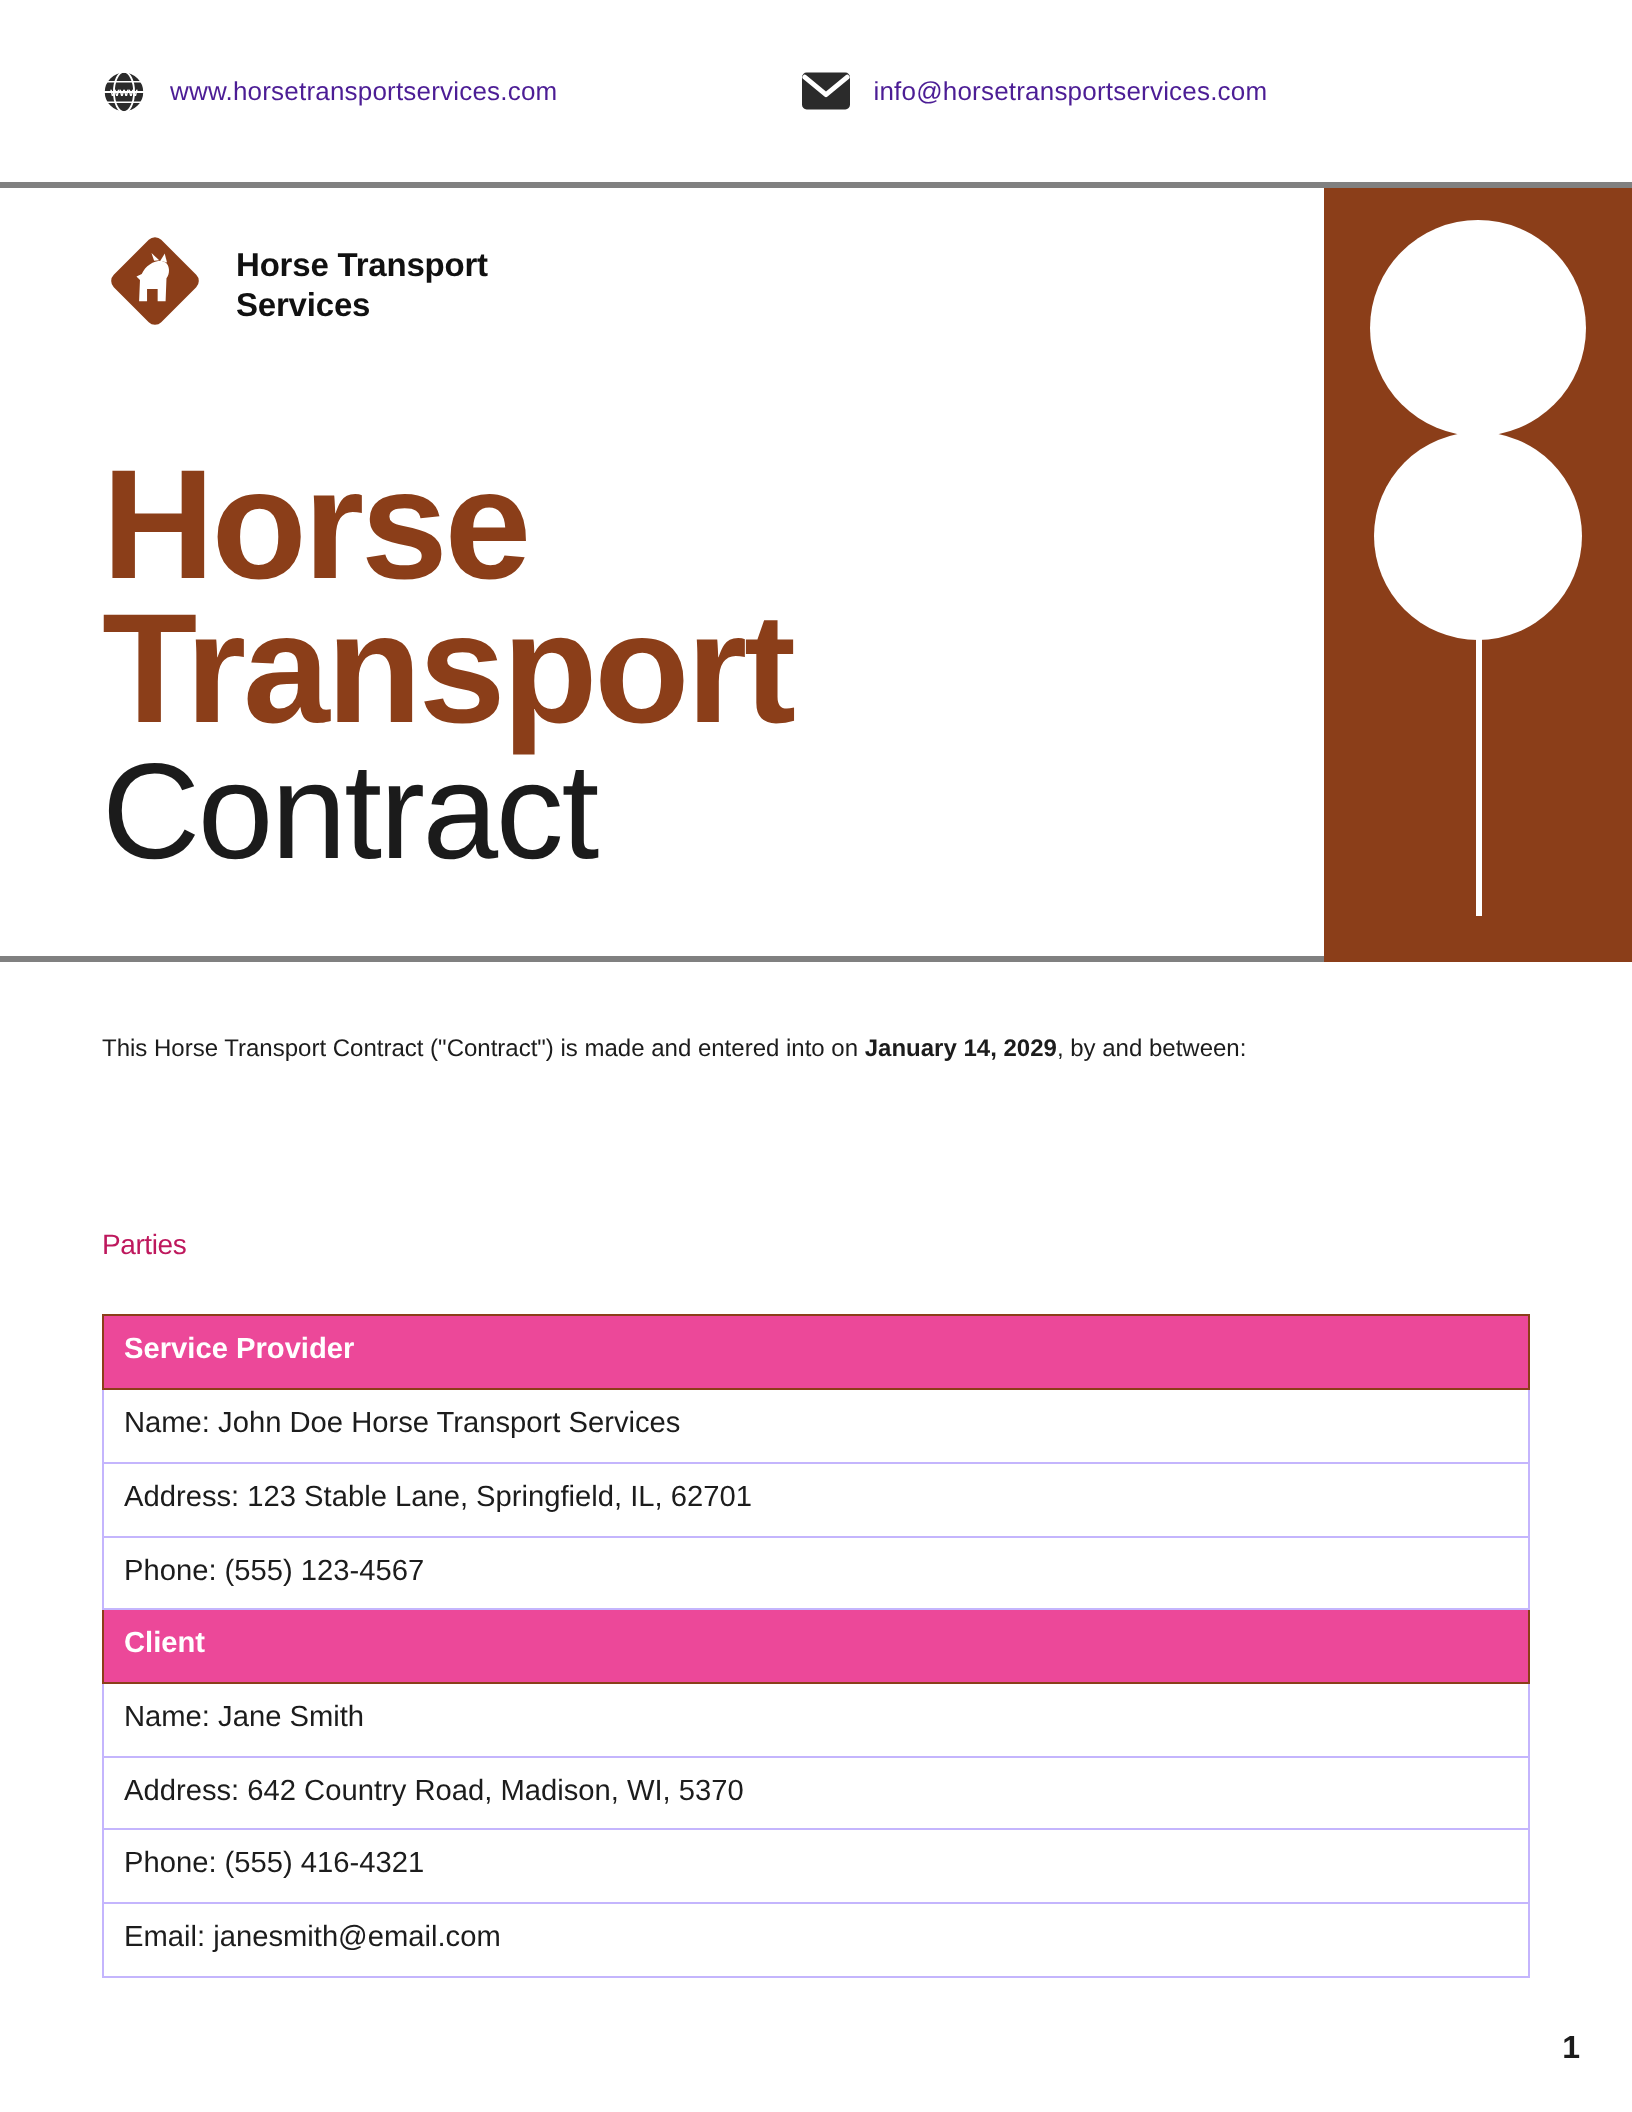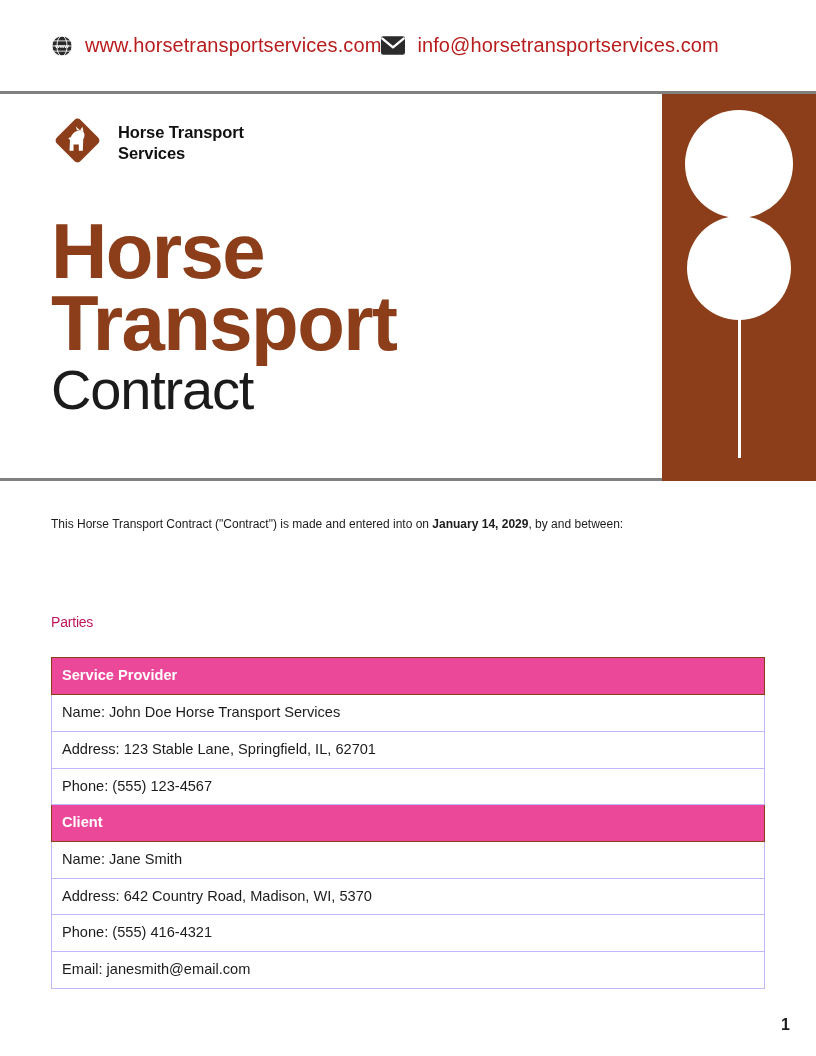--- a/index.html
+++ b/index.html
@@ -26,24 +26,24 @@
     height: 91px;
     display: flex;
     align-items: center;
     padding-left: 51px;
   }
   .contact-item {
     display: flex;
     align-items: center;
     gap: 12px;
   }
-  .contact-item.second { }
+  .contact-item.second { margin-left: 122px; }
   .contact-text {
-    font-size: 20px;
-    color: #b91c1c;
+    font-size: 13px;
+    color: #4c1d95;
     letter-spacing: 0.1px;
     white-space: nowrap;
   }
 
   .globe-icon {
     width: 22px; height: 22px;
     display: block;
   }
   .mail-icon {
     width: 24px; height: 19px;
@@ -88,35 +88,35 @@
     font-size: 16.5px;
     font-weight: bold;
     line-height: 1.22;
     color: #111111;
     letter-spacing: -0.1px;
   }
   .brand-name .line2 { display: block; }
 
   .doc-title {
     position: absolute;
-    top: 101px;
+    top: 112px;
     left: 51px;
     width: 600px;
     line-height: 0.92;
   }
   .doc-title .t-strong {
     display: block;
     font-size: 78px;
     font-weight: bold;
     color: #8b3e19;
     letter-spacing: -1.6px;
   }
   .doc-title .t-light {
     display: block;
-    font-size: 56px;
+    font-size: 68px;
     font-weight: 300;
     color: #1b1b1b;
     letter-spacing: -1.2px;
     margin-top: 4px;
   }
 
   
   .decor-panel {
     position: absolute;
     top: 94px;

